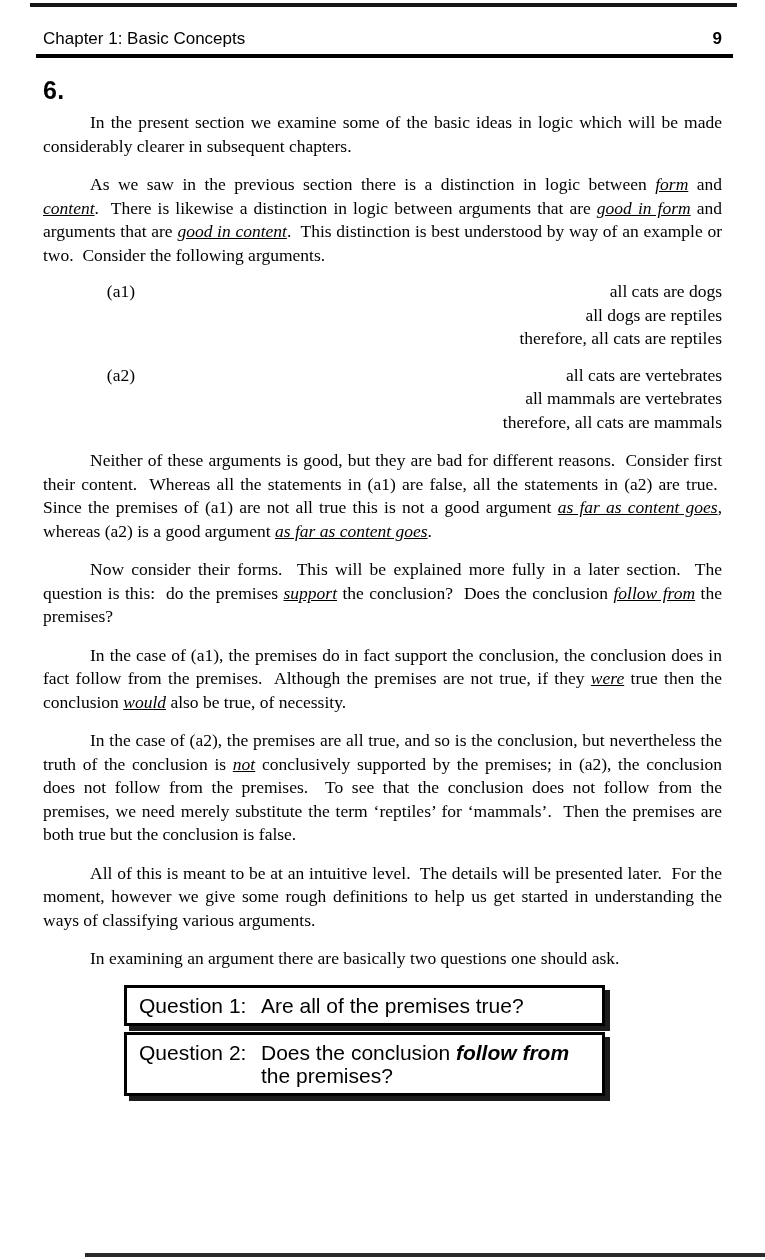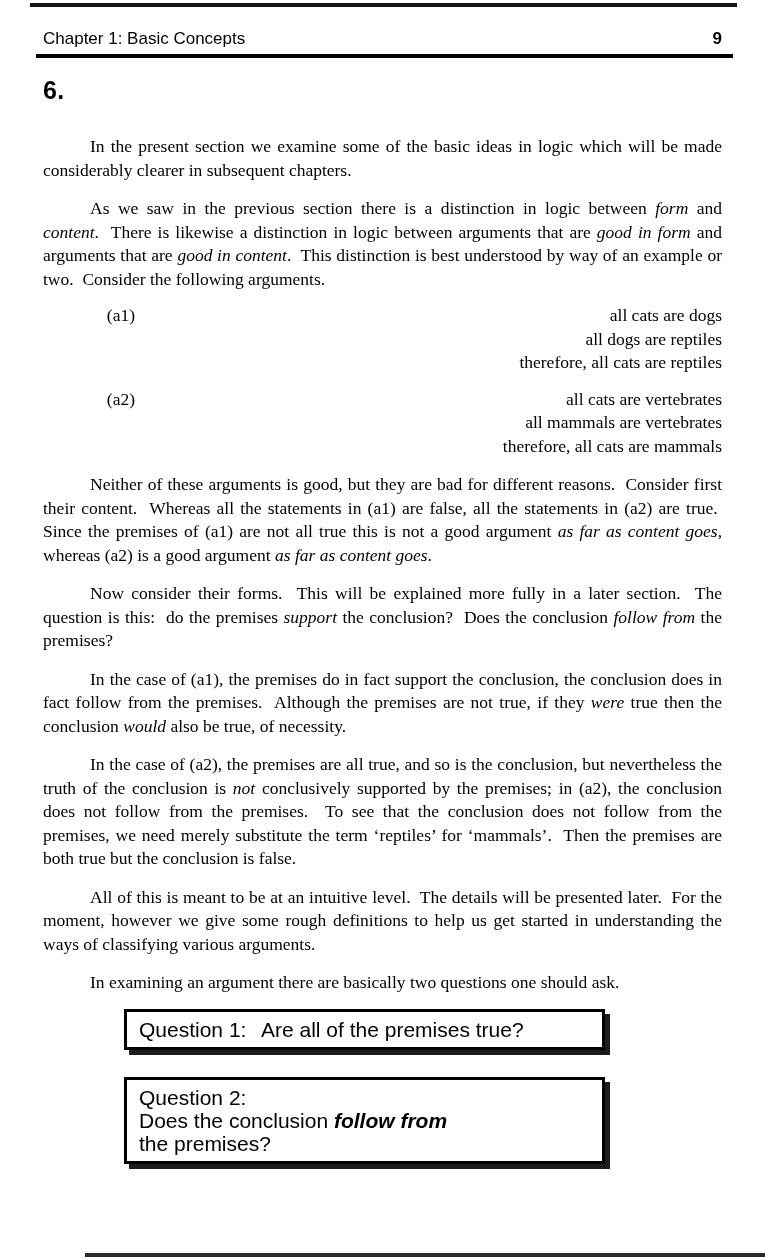--- a/index.html
+++ b/index.html
@@ -37,22 +37,22 @@
   .section-heading .num { width: 47px; flex-shrink: 0; }
 
   
   .content {
     margin: 0 43px;
     font-family: "Liberation Serif", serif;
     font-size: 17.5px; line-height: 23.5px;
     text-align: justify;
   }
   p.body-para { margin: 15px 0 0 0; text-indent: 47px; }
-  p.first-para { margin-top: 31px; }
-  .run-i  { font-style: italic; }
+  p.first-para { margin-top: 7px; }
+  .run-i  { font-style: italic; text-decoration: underline; }
   .run-bi { font-weight: bold; font-style: italic; }
 
   
   .argument { display: flex; margin: 13px 0 0 47px; text-align: right; }
   .argument .arg-label { width: 45px; flex-shrink: 0; }
   .arg-lines { flex: 1; }
 
   
   .qbox {
     box-sizing: border-box;
@@ -60,21 +60,21 @@
     width: 481px;
     border: 3px solid #000;
     box-shadow: 5px 5px 0 0 #1c1c1c;
     background: #fff;
     display: flex;
     padding: 6px 8px 6px 12px;
     font-family: "Liberation Sans", sans-serif;
     font-size: 21px; line-height: 23px;
     text-align: left; text-indent: 0;
   }
-  .qbox.second { margin-top: 27px; flex-direction: column; }
+  .qbox.second { margin-top: 6px; }
   .qbox .q-label { width: 122px; flex-shrink: 0; }
   .qbox .q-text  { width: 335px; }
 </style>
 </head>
 <body>
 
 <div class="page">
 
   <div class="scan-top"></div>
 

